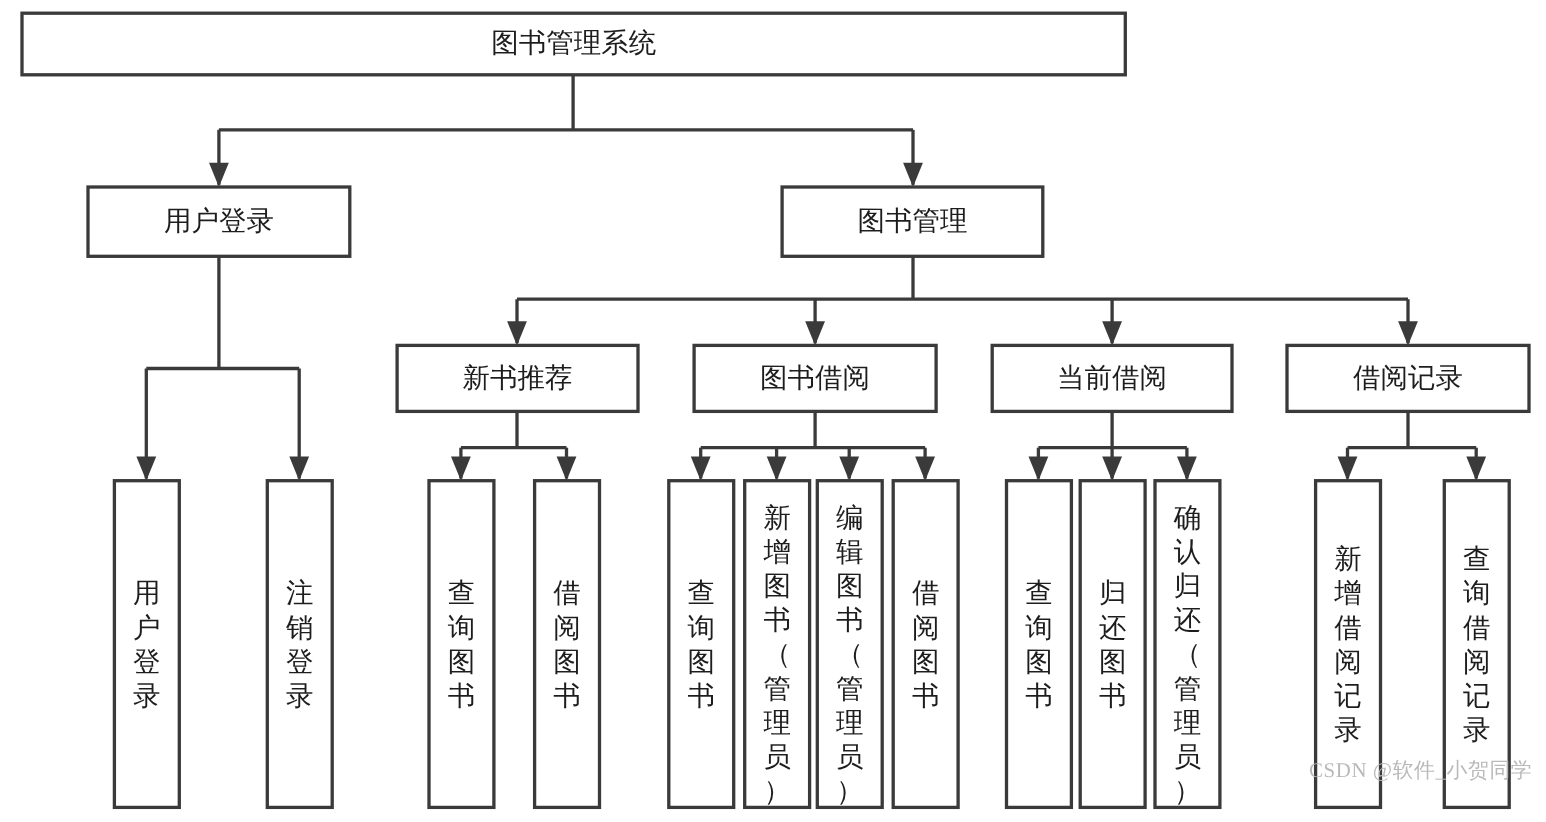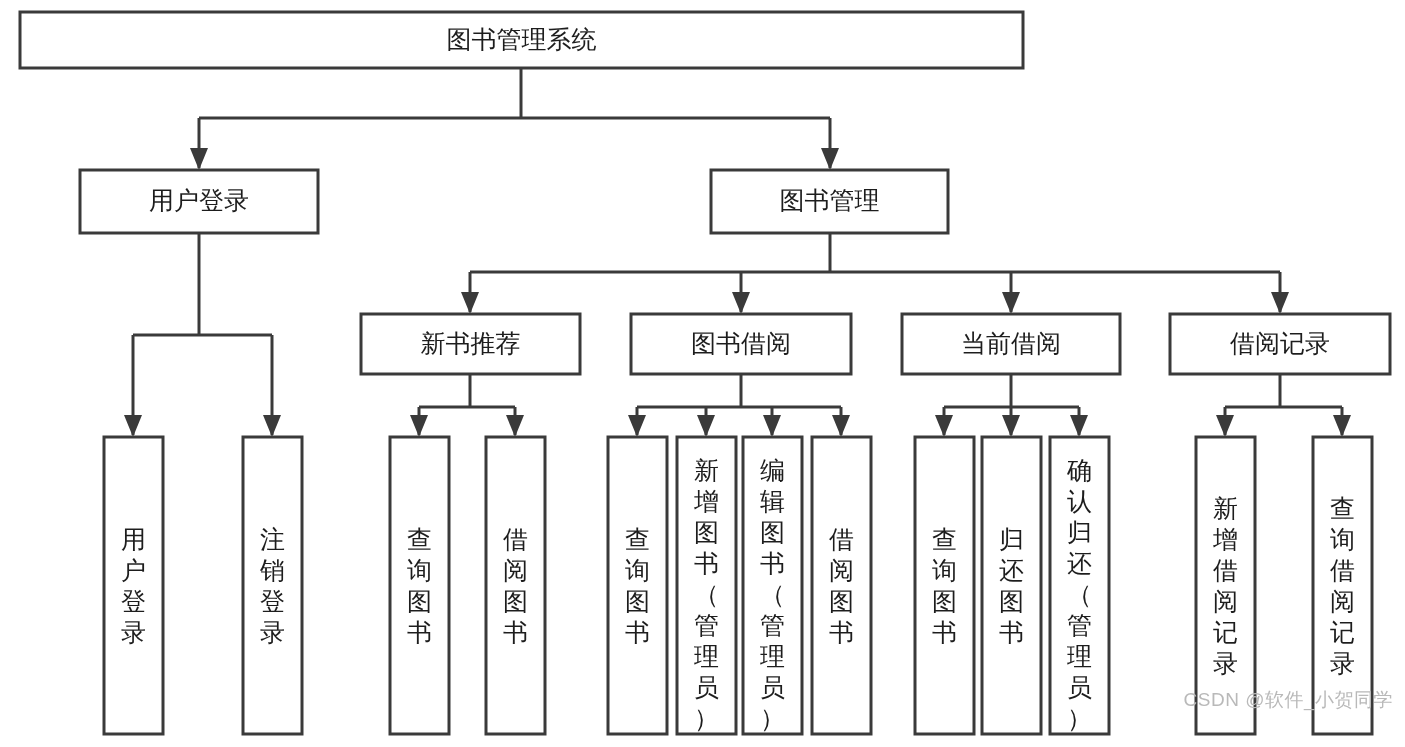--- a/index.html
+++ b/index.html
@@ -53,21 +53,21 @@
   .node-label-vertical {
     fill: #1d1d1d;
     font-family: "Liberation Sans", "DejaVu Sans", sans-serif;
     font-size: 25px;
     text-anchor: middle;
   }
   .watermark-text {
     position: absolute;
     right: 12px;
     bottom: 6px;
-    font-family: Liberation Sans, sans-serif;
+    font-family: Liberation Serif, serif;
     font-size: 19px;
     color: #b9b9b9;
     white-space: nowrap;
     letter-spacing: 0.5px;
     pointer-events: none;
   }
 </style>
 </head>
 <body>
 

